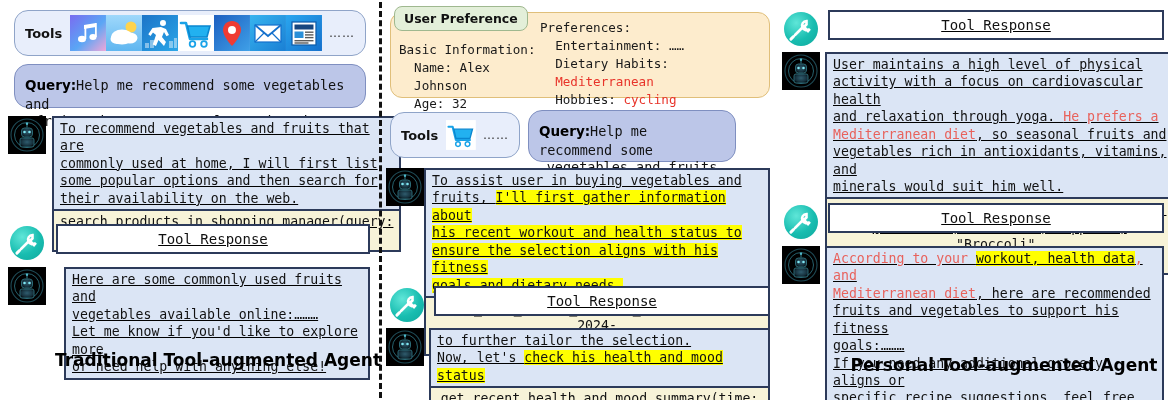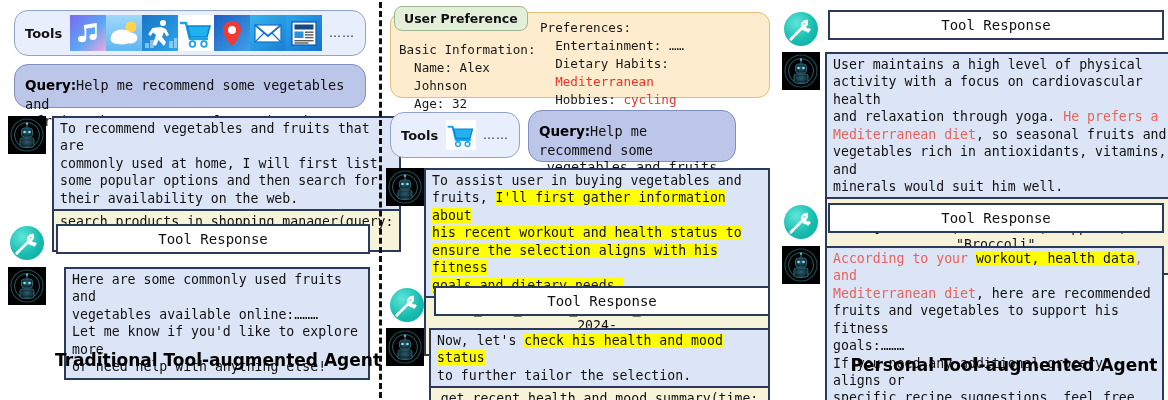--- a/index.html
+++ b/index.html
@@ -43,21 +43,21 @@
   .query-box {
     border: 1.5px solid #7f8fc0;
     border-radius: 14px;
     background: #bcc6e8;
     box-sizing: border-box;
     padding: 10px 10px;
   }
   .query-label { font-weight: bold; font-size: 13.5px; font-family: "DejaVu Sans", sans-serif; }
   .query-text { font-family: "DejaVu Sans Mono", monospace; font-size: 13.5px; color: #111; }
 
-  .row { display: flex; align-items: flex-start; }
+  .row { display: flex; align-items: flex-start; text-decoration: underline; }
 
   .avatar-agent {
     width: 38px; height: 38px; flex: 0 0 38px;
     background: #000; position: relative; overflow: hidden;
   }
   .avatar-tool {
     width: 34px; height: 34px; flex: 0 0 34px;
     border-radius: 50%;
     background: radial-gradient(circle at 36% 32%, #5fe6d8 0%, #18bdb0 55%, #0fa79c 100%);
     position: relative; overflow: hidden;
@@ -423,22 +423,22 @@
           <rect x="12" y="22" width="14" height="9" rx="2"></rect>
         </g>
         <circle cx="16.5" cy="16" r="1.3" fill="#7fe6f2"></circle>
         <circle cx="21.5" cy="16" r="1.3" fill="#7fe6f2"></circle>
         <path d="M19 8.5 V11.5" stroke="#36818f" stroke-width="1"></path>
         <circle cx="19" cy="7.8" r="1.2" fill="#4fb8c9"></circle>
       </svg>
     </div>
     <div class="bubble-stack" style="margin-left:5px;">
       <div class="msg">
+        <div>to further tailor the selection.</div>
         <div><span>Now, let's </span><span class="hl">check his health and mood status</span></div>
-        <div>to further tailor the selection.</div>
       </div>
       <div class="call">
         <div>get_recent_health_and_mood_summary(time:</div>
 
       </div>
     </div>
   </div>
 </div>
 
 <div class="col" id="col-right">

